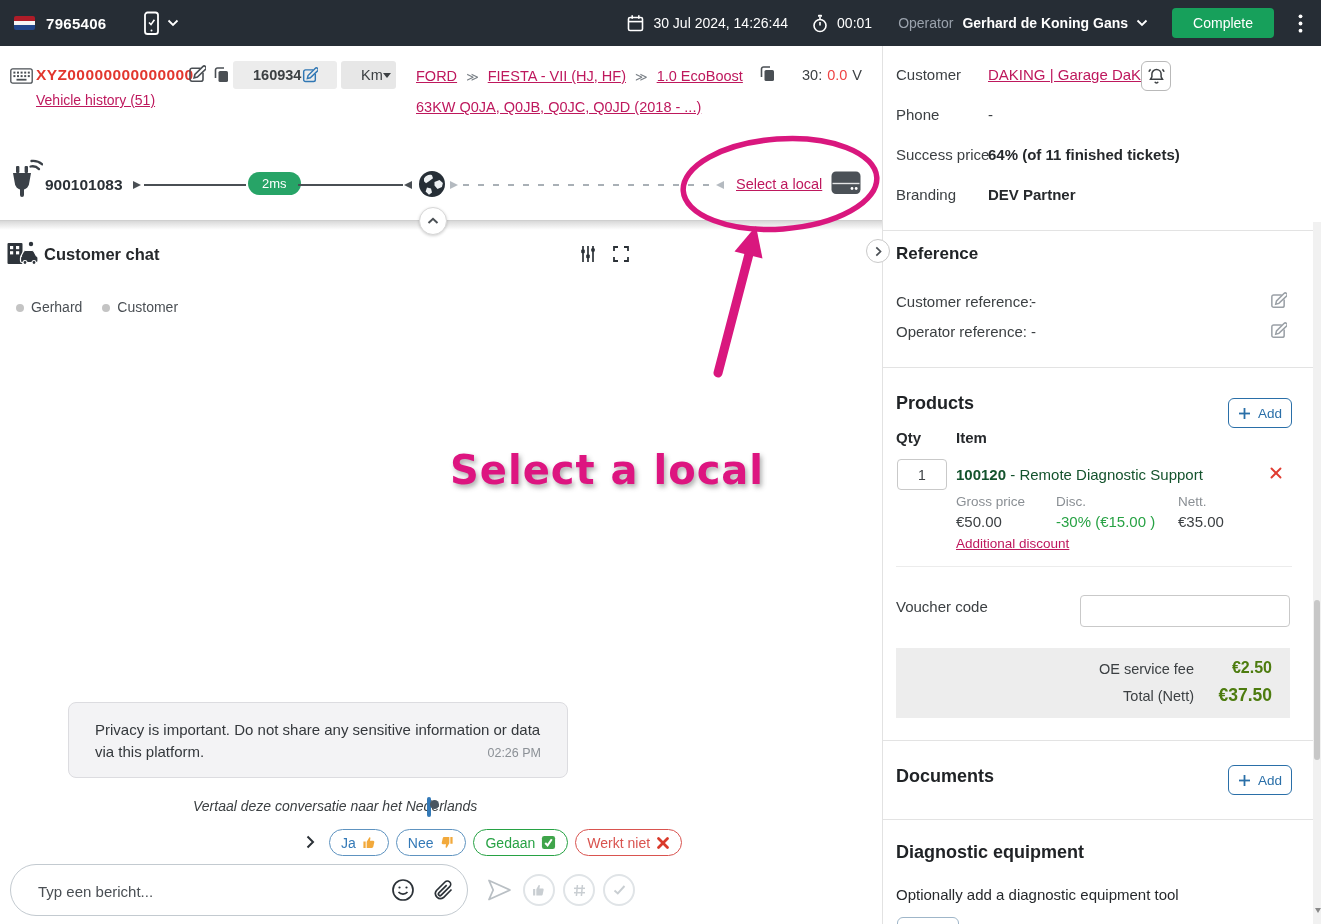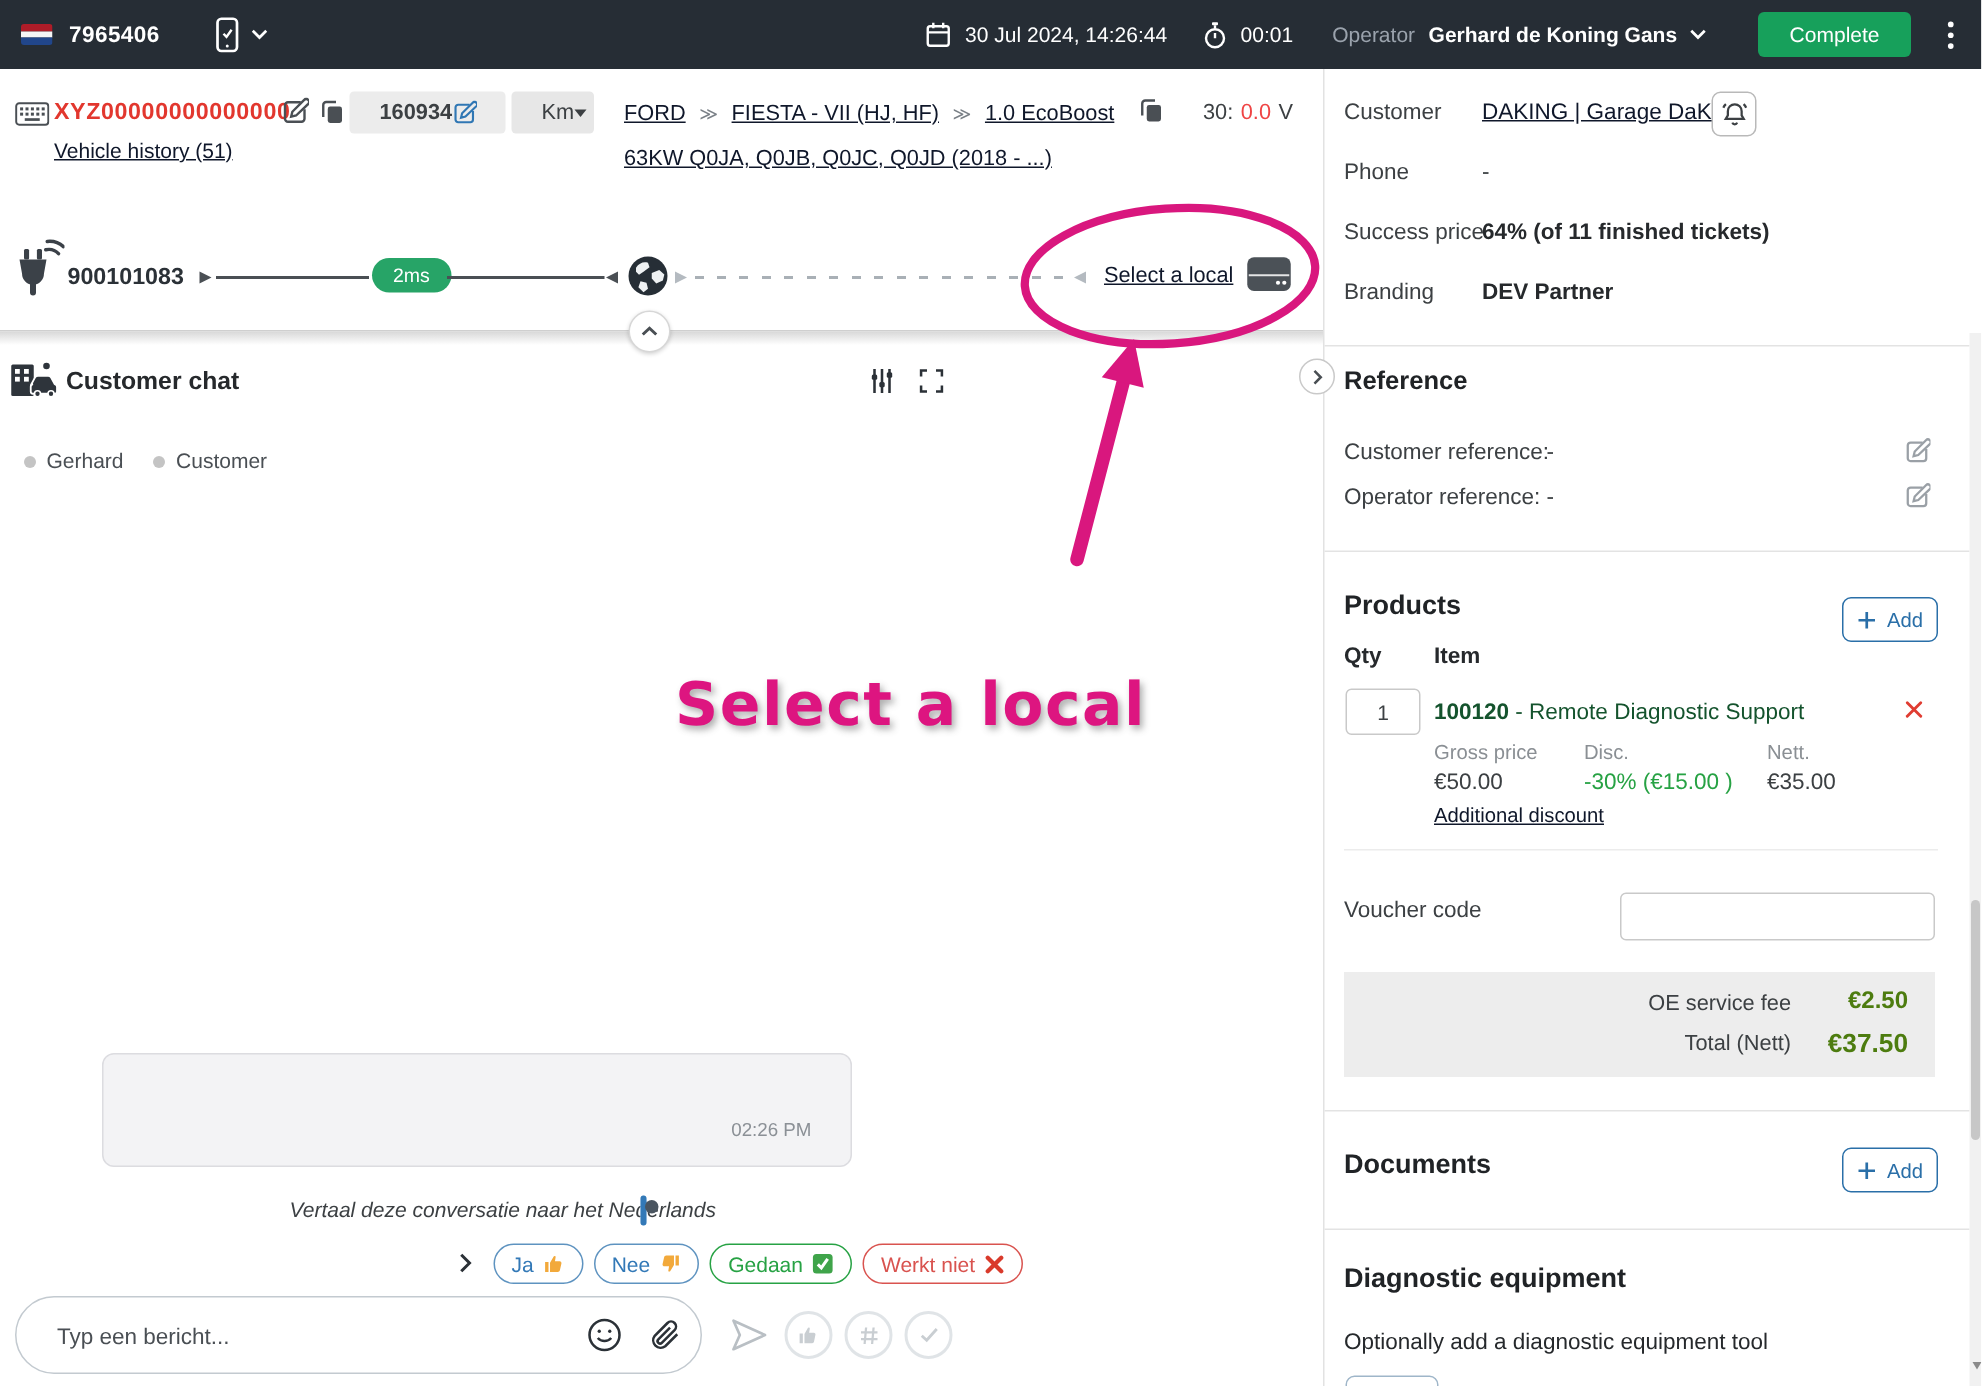--- a/index.html
+++ b/index.html
@@ -13,26 +13,26 @@
           display:flex;align-items:center;padding:0 14px;box-sizing:border-box}
   .flag{width:21px;height:14px;display:flex;flex-direction:column;border-radius:2px;overflow:hidden;flex:none}
   .flag i{flex:1}
   .flag i:nth-child(1){background:#ae1c28}.flag i:nth-child(2){background:#f5f5f5}.flag i:nth-child(3){background:#21468b}
   .tb-id{font-weight:bold;font-size:15px;margin-left:11px;letter-spacing:.3px}
   .tb-phone{margin-left:36px;display:flex;align-items:center;gap:7px;cursor:pointer}
   .tb-spacer{flex:1}
   .tb-item{display:flex;align-items:center;gap:9px;font-size:14px}
   .op-label{color:#9aa2ac}
   .op-name{font-weight:bold;display:flex;align-items:center;gap:8px;cursor:pointer}
-  .complete-btn{margin-left:34px;background:#17a05b;color:#fff;border:none;border-radius:4px;
+  .complete-btn{margin-left:24px;background:#17a05b;color:#fff;border:none;border-radius:4px;
                 height:30px;padding:0 21px;font-size:14px;font-family:inherit;cursor:pointer}
   .kebab{margin-left:22px;margin-right:2px;cursor:pointer;padding:2px}
 
   
-  .lnk{color:#0f172a;text-decoration:underline;cursor:pointer}
+  .lnk{color:#be185d;text-decoration:underline;cursor:pointer}
   .crumbs{font-size:14.5px;line-height:30px;width:334px}
   .crumb-sep{color:#7a8087;font-size:12px;margin:0 5px;text-decoration:none;display:inline-block}
   .vin{color:#e2372e;font-weight:bold;font-size:15.5px;letter-spacing:.4px}
   .graybox{background:#ececec;border-radius:3px;height:28px;display:flex;align-items:center;
            padding:0 20px;box-sizing:border-box;font-size:14.5px}
   .icon-btn{cursor:pointer;color:#4a4f54}
   .muted-icon{color:#9aa0a6}
 
   
   .dev-id{font-weight:bold;font-size:15.5px;color:#2b3137}
@@ -329,20 +329,21 @@
         <path d="M5 15H1v-4"></path>
     </svg>
   </span>
 
   <div class="abs legend" style="left:16px;top:299px">
     <span><span class="dot"></span><span>Gerhard</span></span>
     <span><span class="dot"></span><span>Customer</span></span>
   </div>
 
   <div class="abs bubble" style="left:68px;top:702px;width:500px;height:76px">
+    <span>Privacy is important. Do not share any sensitive information or data via this platform.</span>
     <span class="time">02:26 PM</span>
   </div>
 
   <span class="abs translate" style="left:193px;top:798px">Vertaal deze conversatie naar het Nederlands</span>
   <span class="abs toggle" style="left:427px;top:799px"></span>
 
   <span class="abs" style="left:306px;top:835px">
     <svg width="9" height="14" viewBox="0 0 9 14" fill="none">
         <polyline points="1.5,1.5 7,7 1.5,12.5" stroke="#2b3137" stroke-width="2" fill="none"></polyline>
       </svg>

